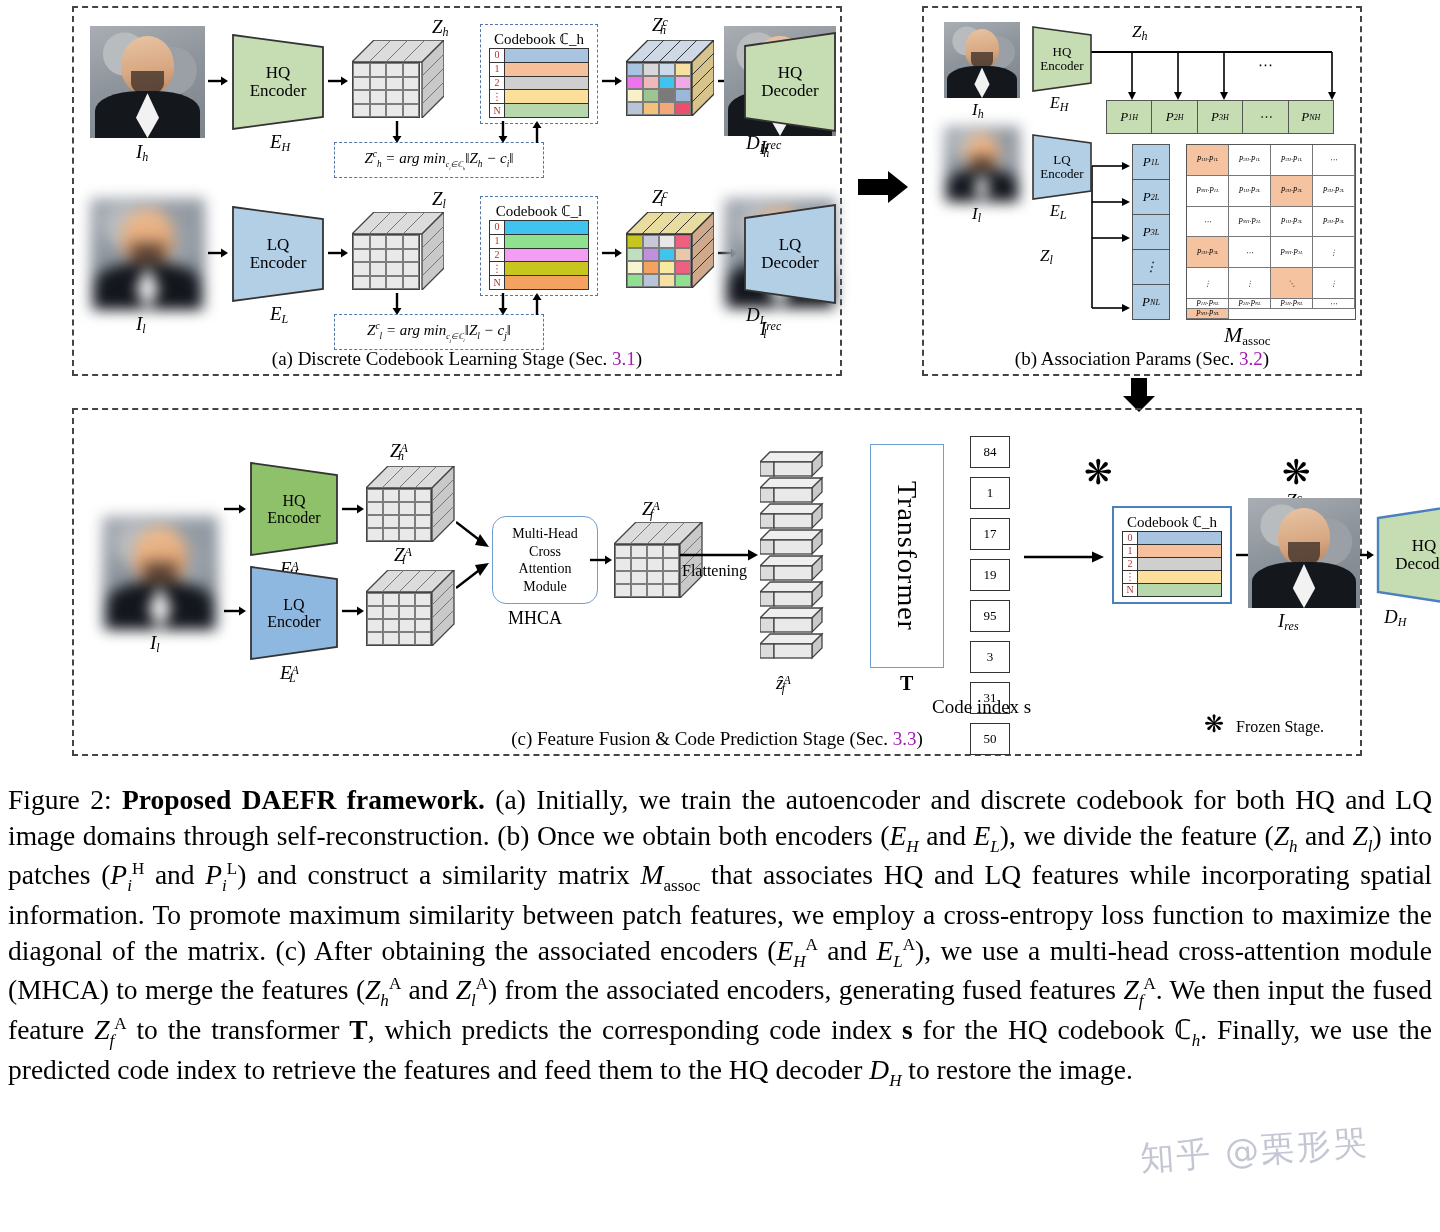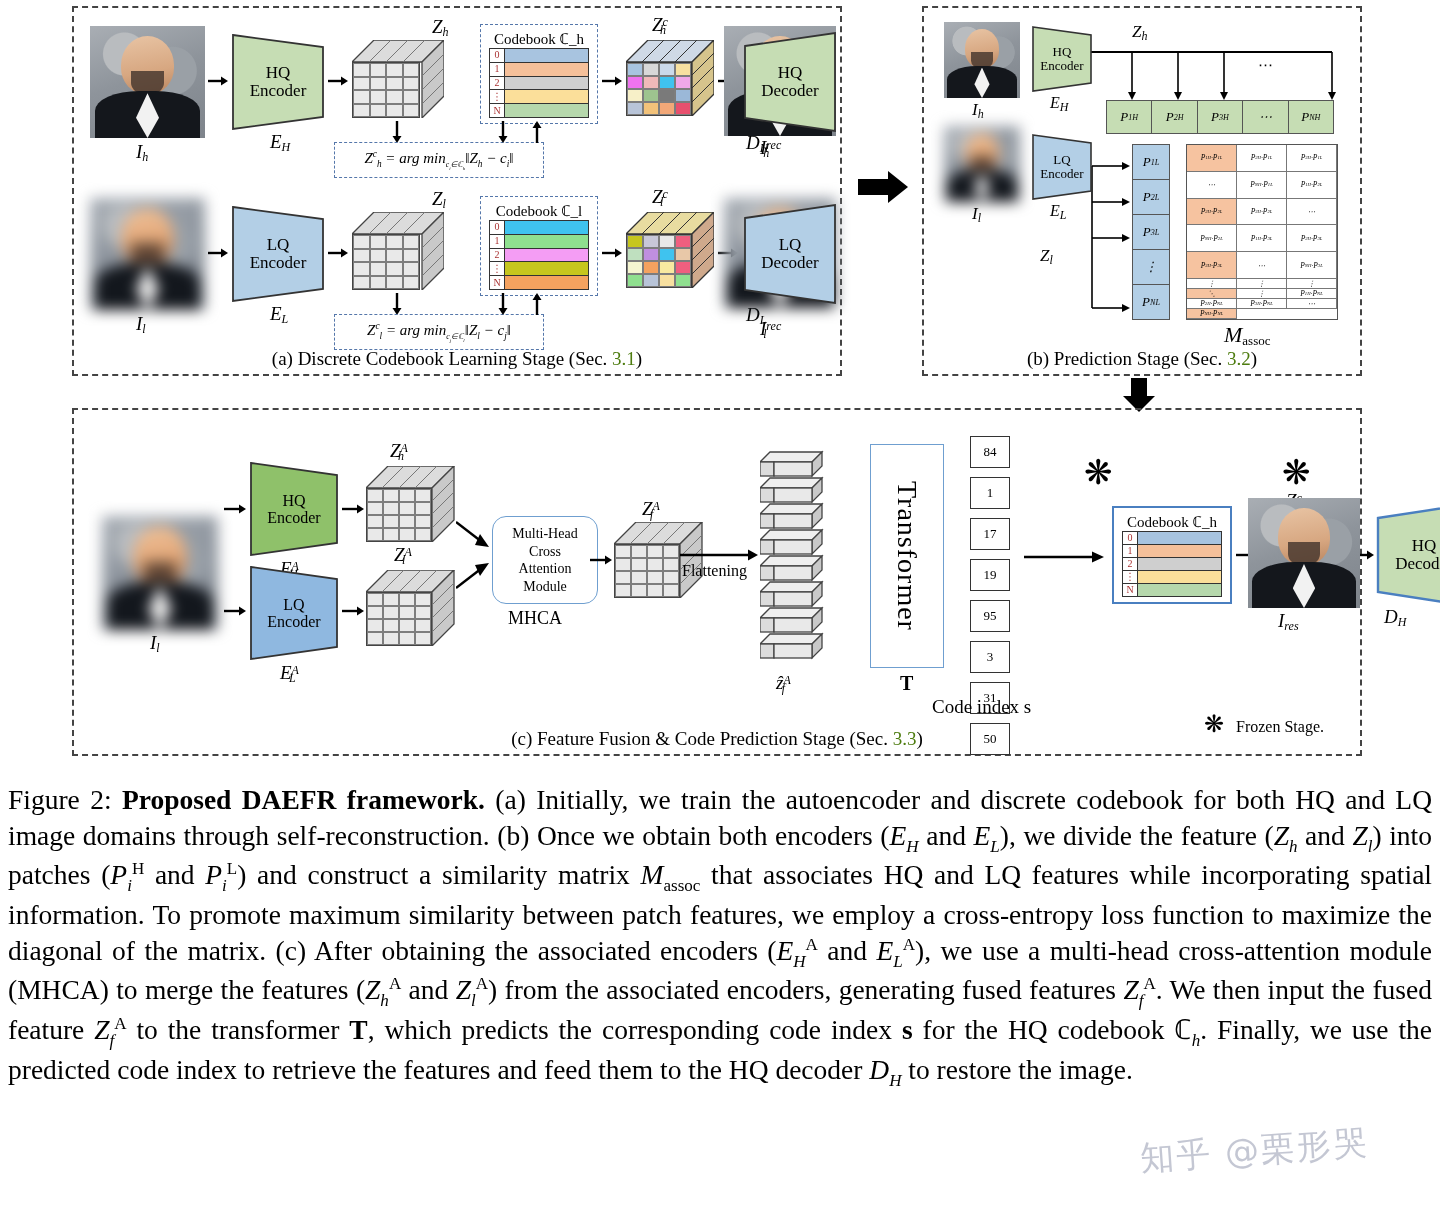--- a/index.html
+++ b/index.html
@@ -3,21 +3,21 @@
 <meta charset="utf-8">
 <style>
   html,body{margin:0;padding:0;background:#fff;}
   body{width:1440px;height:1232px;font-family:"Liberation Serif",serif;color:#000;position:relative;overflow:hidden;}
   .fig{position:absolute;left:0;top:0;width:1440px;height:780px;}
   .panel{position:absolute;border:2px dashed #444;box-sizing:border-box;}
   #panel-a{left:72px;top:6px;width:770px;height:370px;}
   #panel-b{left:922px;top:6px;width:440px;height:370px;}
   #panel-c{left:72px;top:408px;width:1290px;height:348px;}
   .plabel{position:absolute;width:100%;text-align:center;font-size:19px;bottom:4px;left:0;}
-  .sec{color:#4d7c0f;}
+  .sec{color:#a21caf;}
 
   
   .trap{position:absolute;display:flex;align-items:center;justify-content:center;text-align:center;line-height:1.08;}
   .trap span{position:relative;z-index:2;}
   .trap .shape{position:absolute;left:0;top:0;width:100%;height:100%;z-index:1;}
 
   
   .photo{position:absolute;background:#8a8f96;overflow:hidden;}
   .photo .sky{position:absolute;inset:0;background:
      radial-gradient(circle at 30% 25%, #b9bcbf 0 18%, transparent 19%),
@@ -504,21 +504,21 @@
     </svg>
 
     <div class="pcol" style="left:208px;top:136px;width:38px;height:176px;">
       <div>P<sub>1</sub><sup>L</sup></div>
       <div>P<sub>2</sub><sup>L</sup></div>
       <div>P<sub>3</sub><sup>L</sup></div>
       <div>⋮</div>
       <div>P<sub>N</sub><sup>L</sup></div>
     </div>
 
-    <div class="matrix" style="left:262px;top:136px;width:152px;height:176px;grid-template-columns:repeat(3,1fr);grid-template-rows:repeat(5,1fr);">
+    <div class="matrix" style="left:262px;top:136px;width:170px;height:176px;grid-template-columns:repeat(4,1fr);grid-template-rows:repeat(5,1fr);">
       <i class="hl">P<sub>1</sub><sup>H</sup>·P<sub>1</sub><sup>L</sup></i>
       <i>P<sub>2</sub><sup>H</sup>·P<sub>1</sub><sup>L</sup></i>
       <i>P<sub>3</sub><sup>H</sup>·P<sub>1</sub><sup>L</sup></i>
       <i>⋯</i>
       <i>P<sub>N</sub><sup>H</sup>·P<sub>1</sub><sup>L</sup></i>
 
       <i>P<sub>1</sub><sup>H</sup>·P<sub>2</sub><sup>L</sup></i>
       <i class="hl">P<sub>2</sub><sup>H</sup>·P<sub>2</sub><sup>L</sup></i>
       <i>P<sub>3</sub><sup>H</sup>·P<sub>2</sub><sup>L</sup></i>
       <i>⋯</i>
@@ -539,21 +539,21 @@
       <i>P<sub>1</sub><sup>H</sup>·P<sub>N</sub><sup>L</sup></i>
       <i>P<sub>2</sub><sup>H</sup>·P<sub>N</sub><sup>L</sup></i>
       <i>P<sub>3</sub><sup>H</sup>·P<sub>N</sub><sup>L</sup></i>
       <i>⋯</i>
       <i class="hl">P<sub>N</sub><sup>H</sup>·P<sub>N</sub><sup>L</sup></i>
     </div>
 
     <div class="lbl" style="left:300px;top:314px;font-size:22px;">M<span style="font-size:13px;font-style:normal;vertical-align:-3px;">assoc</span></div>
 
     <div class="plabel">
-      <span>(b) Prediction Stage (Sec. </span><span class="sec">3.2</span><span>)</span>
+      <span>(b) Association Params (Sec. </span><span class="sec">3.2</span><span>)</span>
     </div>
   </div>
 
   <svg class="arrow" style="left:858px;top:170px;" width="52" height="34">
     <polygon points="0,9 30,9 30,1 50,17 30,33 30,25 0,25" fill="#000"></polygon>
   </svg>
   <svg class="arrow" style="left:1122px;top:378px;" width="34" height="34">
     <polygon points="9,0 25,0 25,18 33,18 17,34 1,18 9,18" fill="#000"></polygon>
   </svg>
 

